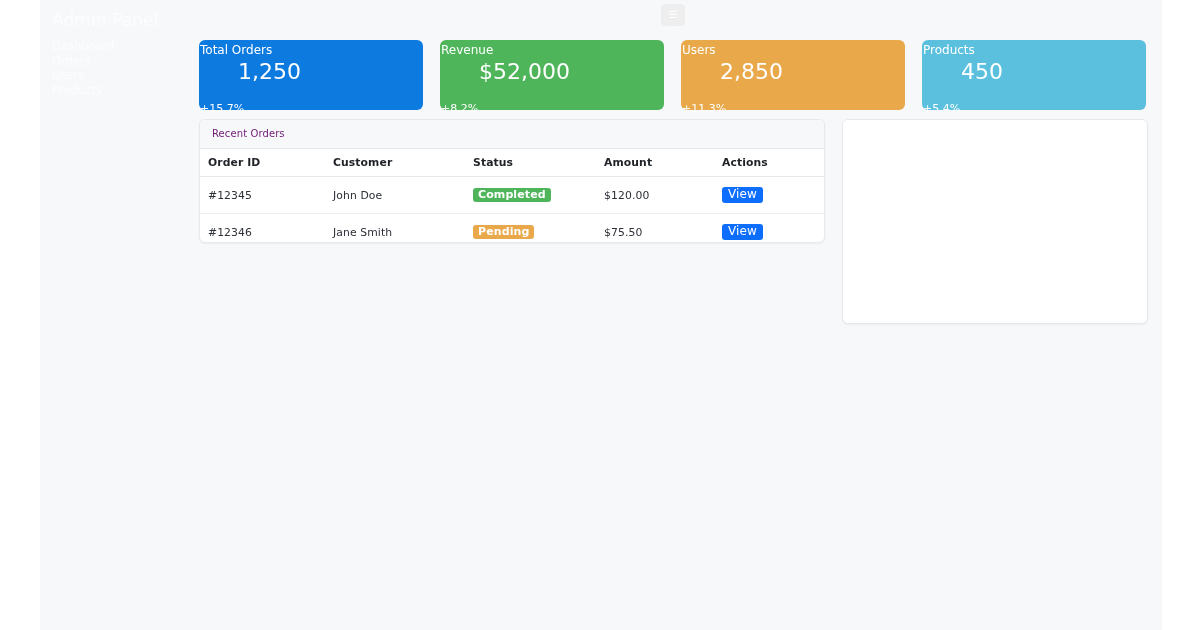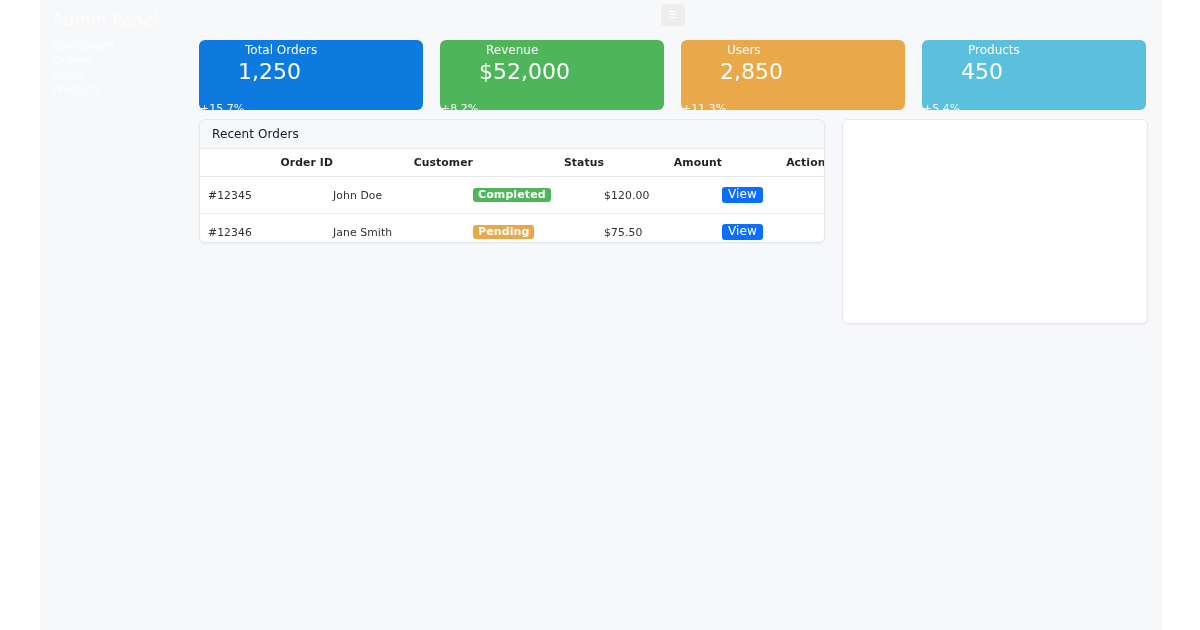--- a/index.html
+++ b/index.html
@@ -90,21 +90,20 @@
     overflow: visible;
   }
   .stat-label {
     position: absolute;
     left: 1px;
     top: 3px;
     font-size: 12px;
     line-height: 15px;
     color: #ffffff;
     white-space: nowrap;
-    padding-left: 45px;
   }
   .stat-value {
     position: absolute;
     left: 1px;
     top: 18px;
     font-size: 22px;
     line-height: 28px;
     color: #ffffff;
     white-space: nowrap;
     padding-left: 38px;
@@ -130,40 +129,40 @@
   }
   .panel-header {
     height: 28px;
     background: #f7f8f9;
     border-bottom: 1px solid #e6e8ec;
     display: flex;
     align-items: center;
     padding: 0 0 0 12px;
   }
   .panel-header-title {
-    font-size: 12px;
-    color: #0f172a;
+    font-size: 10px;
+    color: #701a75;
     line-height: 16px;
     letter-spacing: 0.1px;
   }
 
   
   .orders-panel {
     left: 199px;
     top: 119px;
     width: 624px;
     height: 122px;
   }
   .orders-table {
     width: 100%;
     border-collapse: collapse;
     table-layout: fixed;
   }
   .orders-table th {
-    text-align: right;
+    text-align: left;
     font-size: 10.8px;
     font-weight: bold;
     color: #1f2328;
     padding: 7px 0 7px 0;
     border-bottom: 1px solid #e6e8ec;
     letter-spacing: 0.1px;
   }
   .orders-table td {
     font-size: 10.8px;
     color: #2b2f36;

